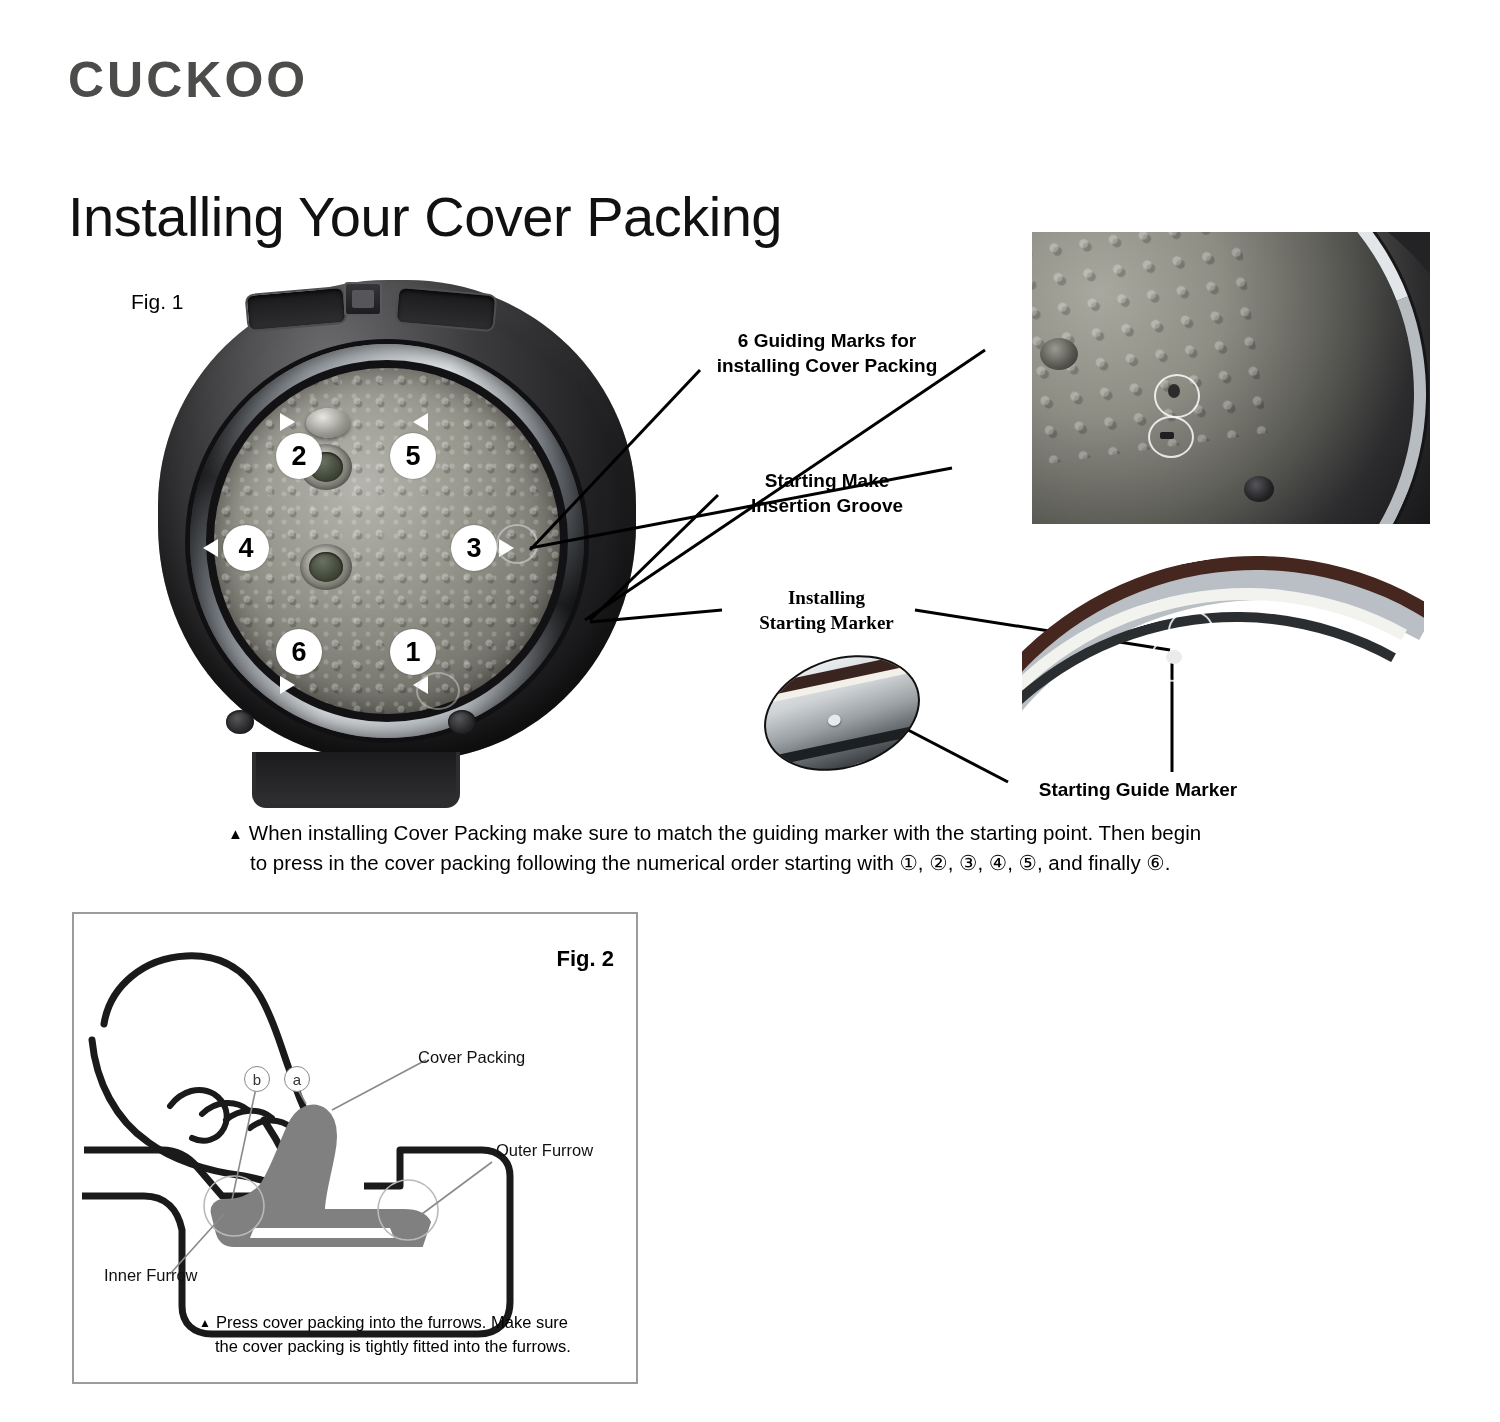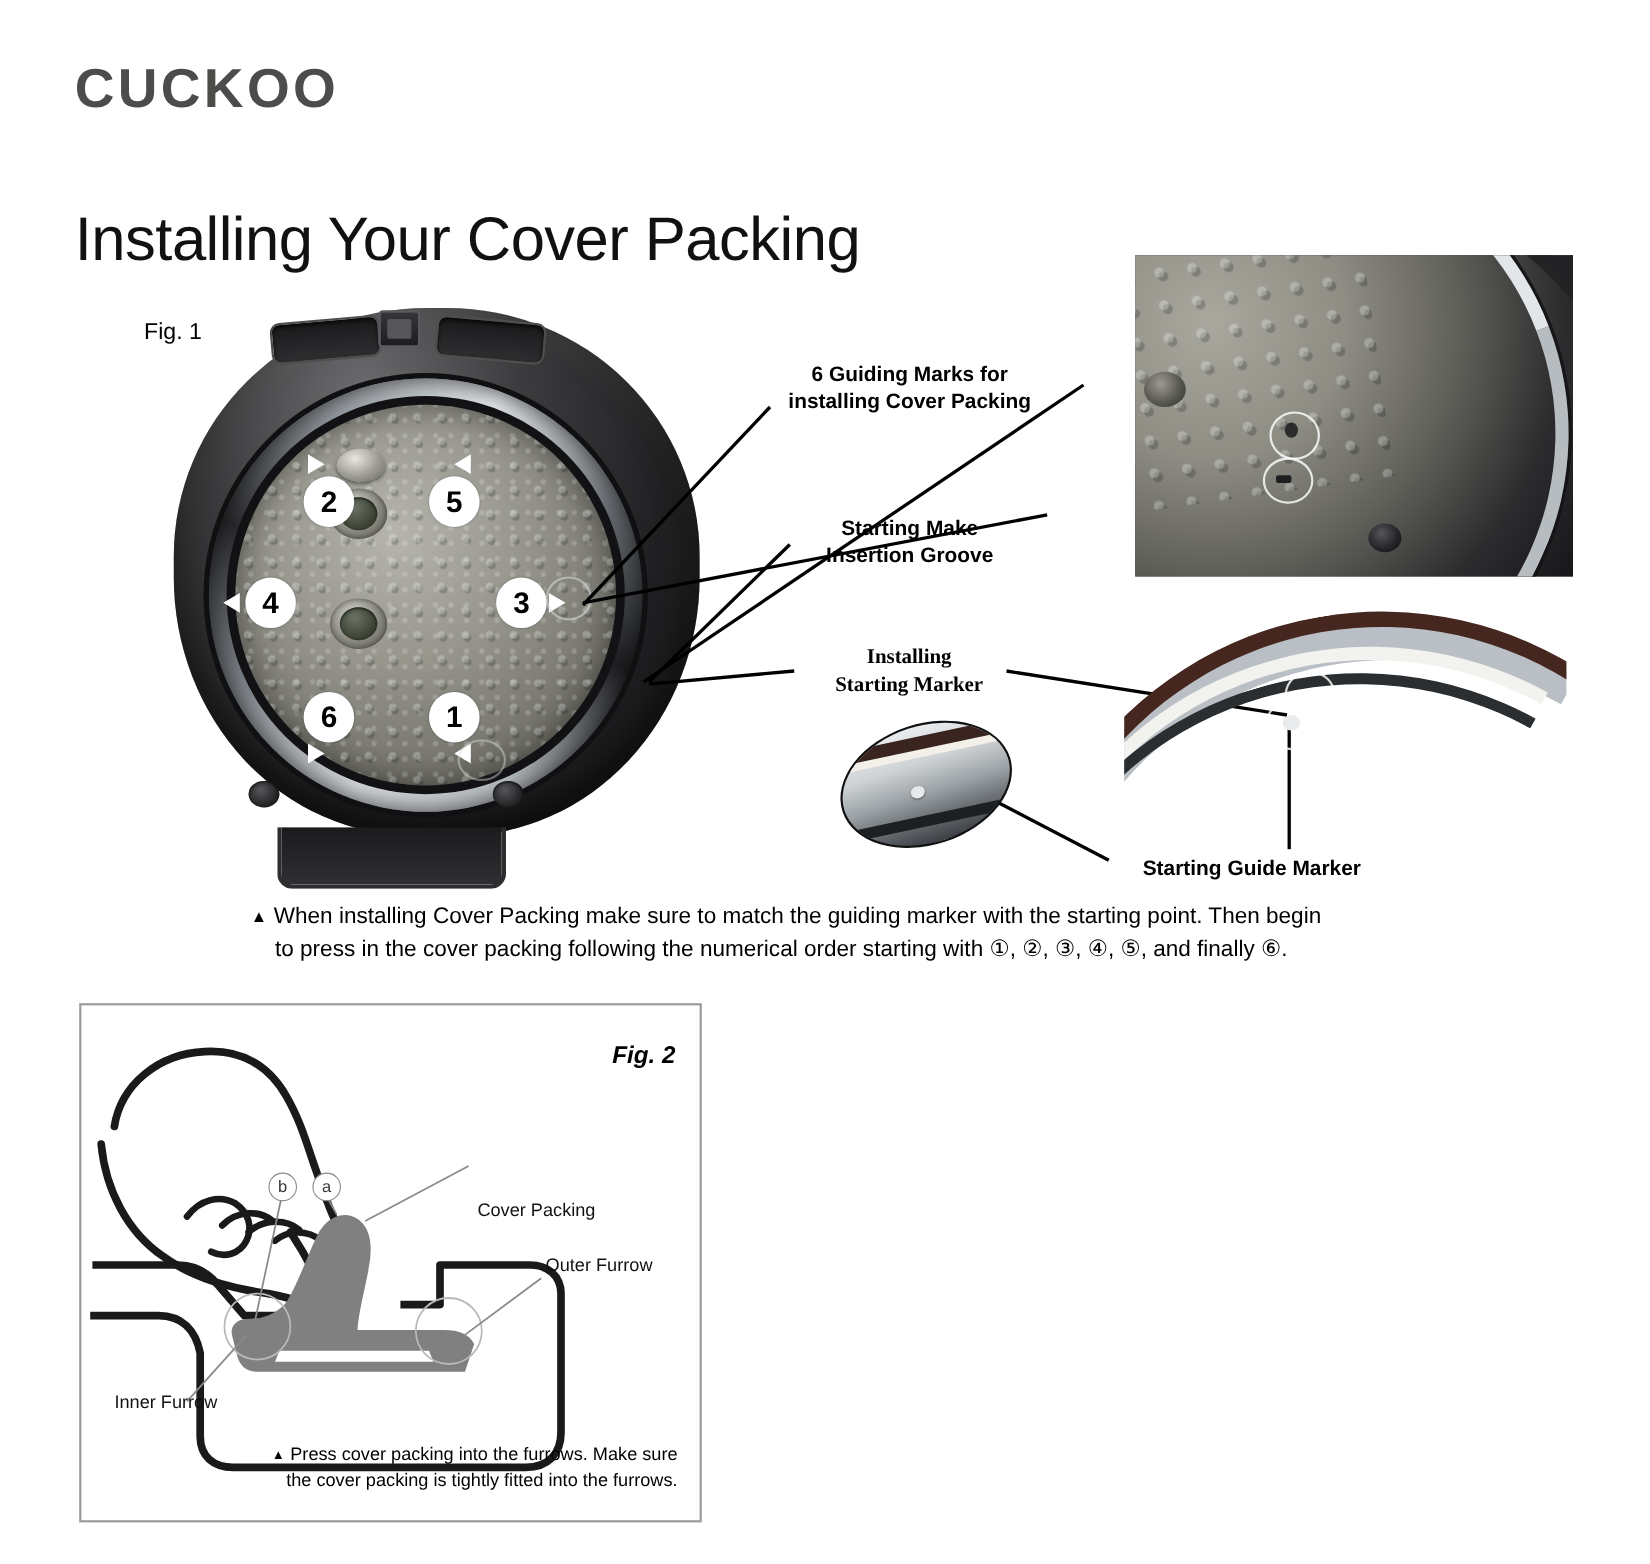--- a/index.html
+++ b/index.html
@@ -369,29 +369,27 @@
     left: 72px; top: 912px;
     width: 562px; height: 468px;
     border: 2px solid #9b9b9b;
     background: #fff;
   }
   .fig2-label {
     position: absolute;
     right: 22px; top: 32px;
     font-size: 22px;
     font-weight: bold;
-    font-style: italic;
   }
   .fig2-note {
     position: absolute;
-    left: 142px; bottom: 24px;
+    left: 125px; bottom: 24px;
     width: 400px;
     font-size: 16.5px;
     line-height: 1.42;
-    text-align: right;
   }
   .fig2-note .arrow { margin-right: 5px; font-size: 12px; vertical-align: 1px; }
   .fig2-note .l2 { display: block; padding-left: 16px; }
 
   .f2-lbl {
     position: absolute;
     font-size: 16.5px;
     color: #111;
     white-space: nowrap;
   }
@@ -583,21 +581,21 @@
     <line x1="158" y1="286" x2="182" y2="174" stroke="#8a8a8a" stroke-width="1.6"></line>
   </svg>
 
   <div class="mark-circle" style="left:170px; top:152px;">
     <span>b</span>
   </div>
   <div class="mark-circle" style="left:210px; top:152px;">
     <span>a</span>
   </div>
 
-  <div class="f2-lbl" style="left:360px; top:134px;margin-top:43px;">Cover Packing</div>
+  <div class="f2-lbl" style="left:344px; top:134px;">Cover Packing</div>
   <div class="f2-lbl" style="left:422px; top:227px;">Outer Furrow</div>
   <div class="f2-lbl" style="left:30px; top:352px;">Inner Furrow</div>
 
   <div class="fig2-note">
     <span class="arrow">▲</span><span>Press cover packing into the furrows. Make sure</span>
     <span class="l2">the cover packing is tightly fitted into the furrows.</span>
   </div>
 </div>
 
 </body></html>

